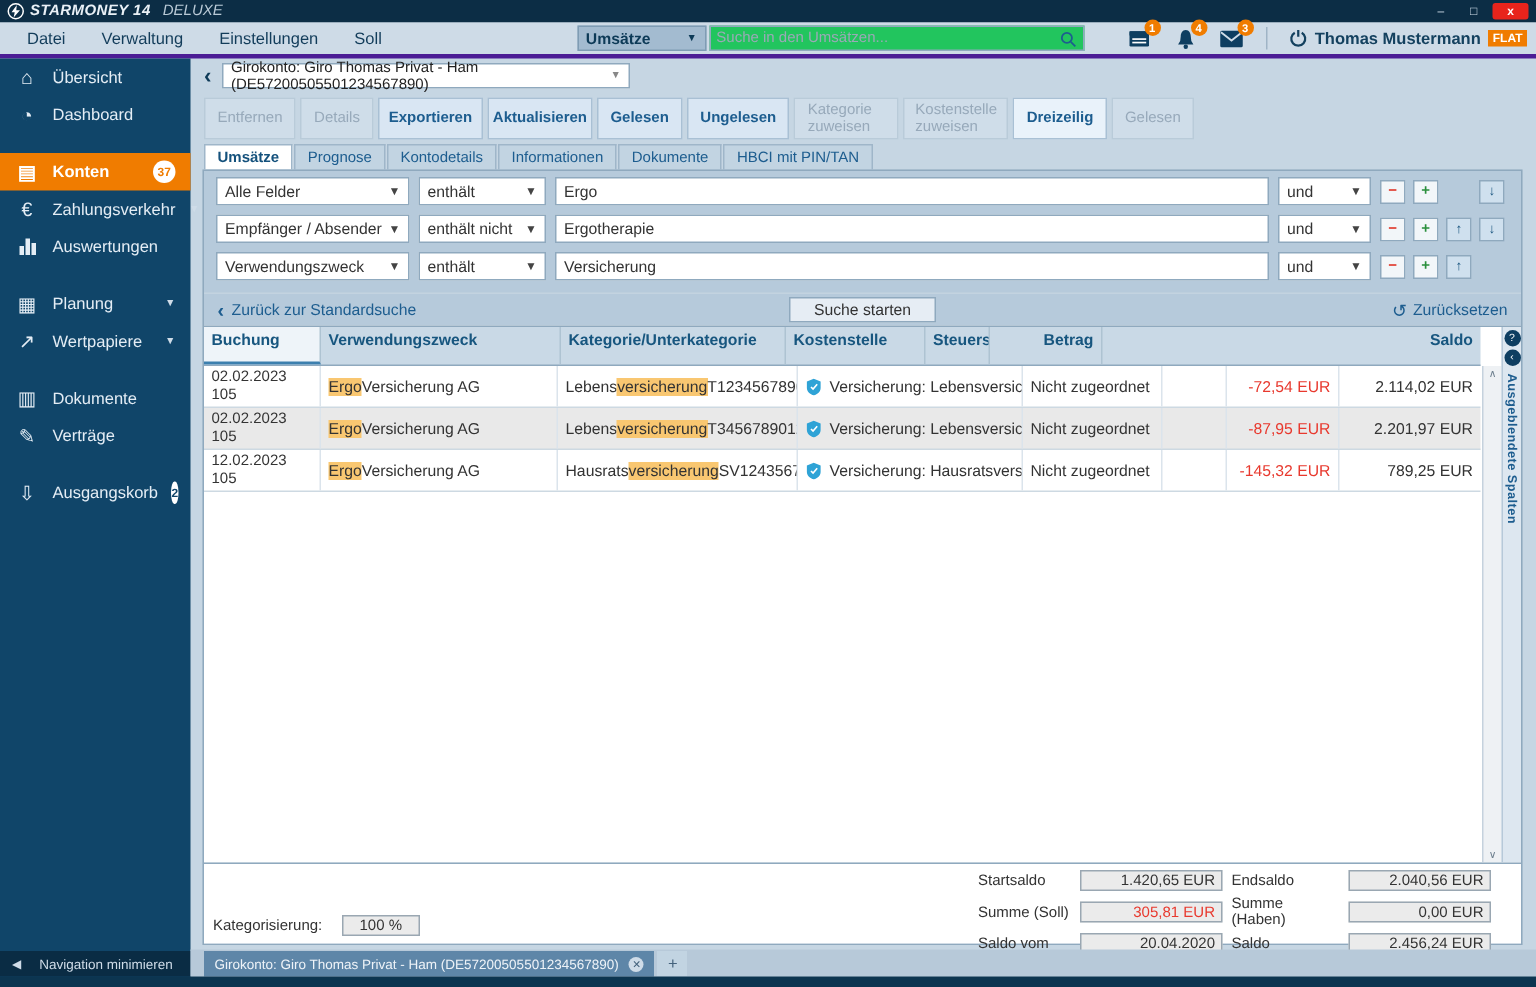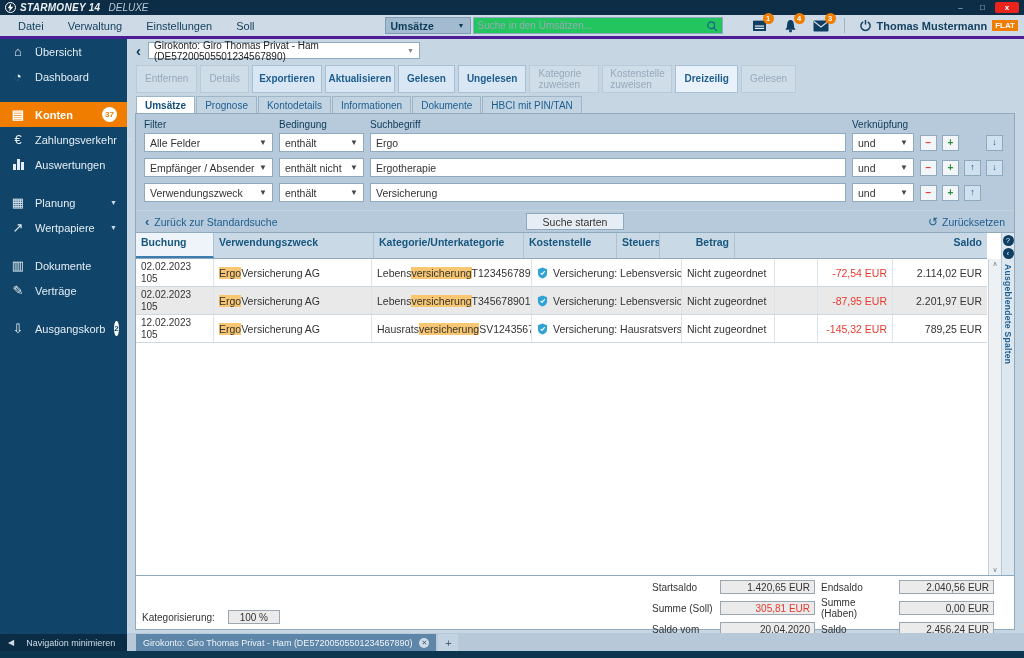--- a/index.html
+++ b/index.html
@@ -286,27 +286,20 @@
     <div class="tab">Prognose</div>
     <div class="tab">Kontodetails</div>
     <div class="tab">Informationen</div>
     <div class="tab">Dokumente</div>
     <div class="tab">HBCI mit PIN/TAN</div>
   </div>
 
   <div class="panel">
 
     <div class="filter-area">
-      <div class="frow labels">
-        <span class="w-field">Filter</span>
-        <span class="w-cond">Bedingung</span>
-        <span class="w-term">Suchbegriff</span>
-        <span class="w-link">Verknüpfung</span>
-        <span class="w-btns"></span>
-      </div>
 
       <div class="frow">
         <div class="sel w-field">
             <span>Alle Felder</span>
             <span class="caret">▼</span>
           </div>
         <div class="sel w-cond">
             <span>enthält</span>
             <span class="caret">▼</span>
           </div>

